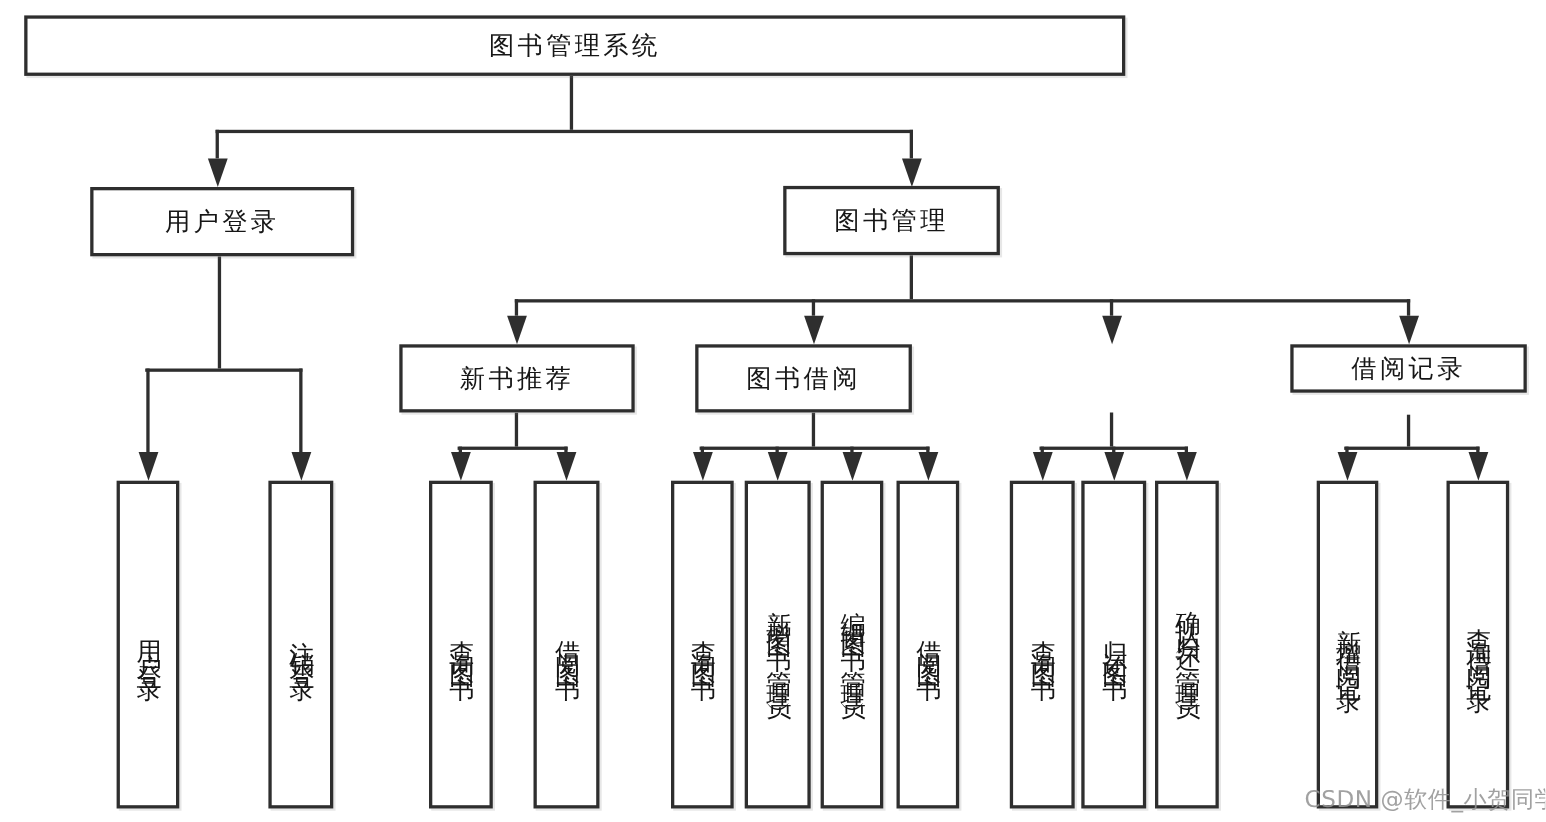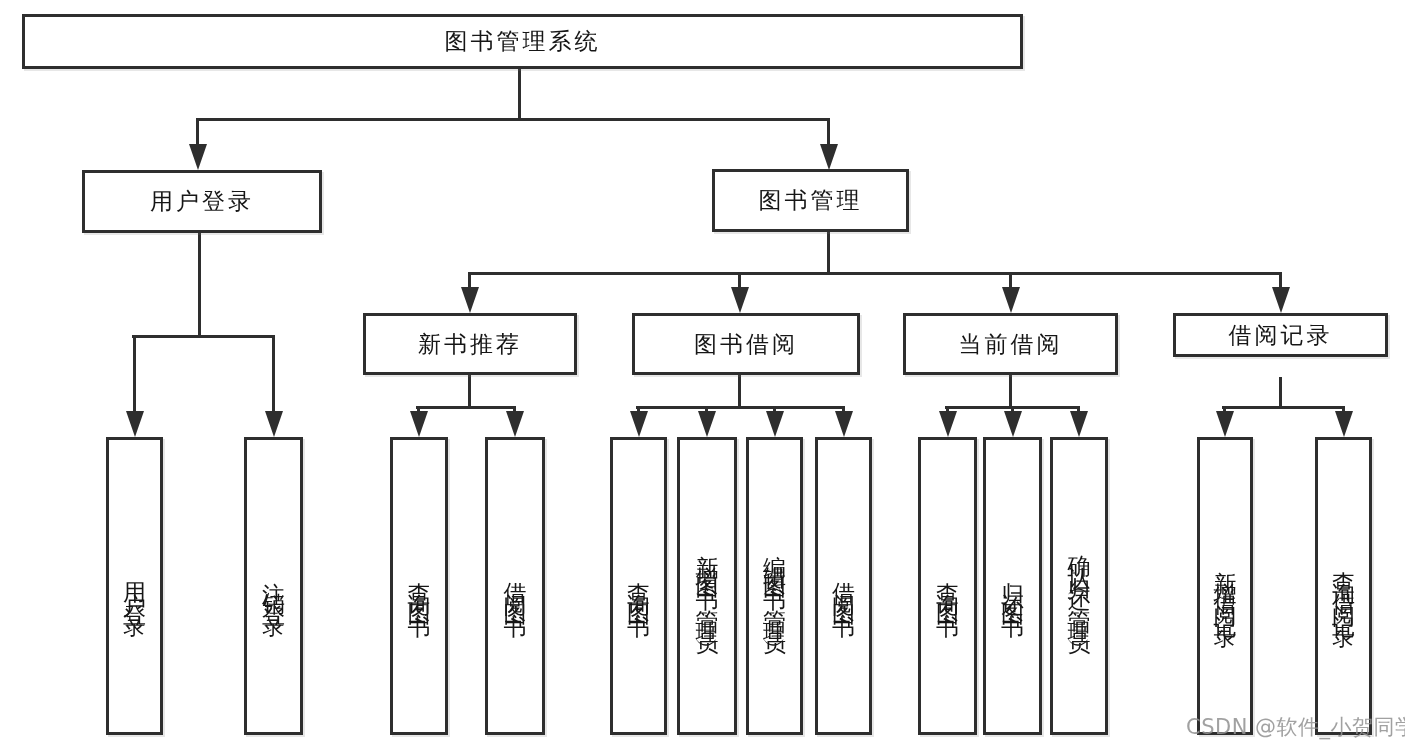--- a/index.html
+++ b/index.html
@@ -85,25 +85,22 @@
   <div class="box" style="left:82px;top:170px;width:240px;height:63px">
     <span class="hlabel">用户登录</span>
   </div>
   <div class="box" style="left:712px;top:169px;width:197px;height:63px">
     <span class="hlabel">图书管理</span>
   </div>
 
   <div class="box" style="left:363px;top:313px;width:214px;height:62px">
     <span class="hlabel">新书推荐</span>
   </div>
-  <div class="box" style="left:632px;top:313px;width:228px;height:62px">
+  <div class="box" style="left:632px;top:313px;width:197px;height:62px">
     <span class="hlabel">图书借阅</span>
-  </div>
-  <div class="box" style="left:903px;top:313px;width:215px;height:62px">
-    <span class="hlabel">当前借阅</span>
   </div>
   <div class="box" style="left:1173px;top:313px;width:215px;height:44px">
     <span class="hlabel">借阅记录</span>
   </div>
 
   <div class="box" style="left:106px;top:437px;width:57px;height:298px">
     <span class="vlabel">用户登录</span>
   </div>
   <div class="box" style="left:244px;top:437px;width:59px;height:298px">
     <span class="vlabel">注销登录</span>

